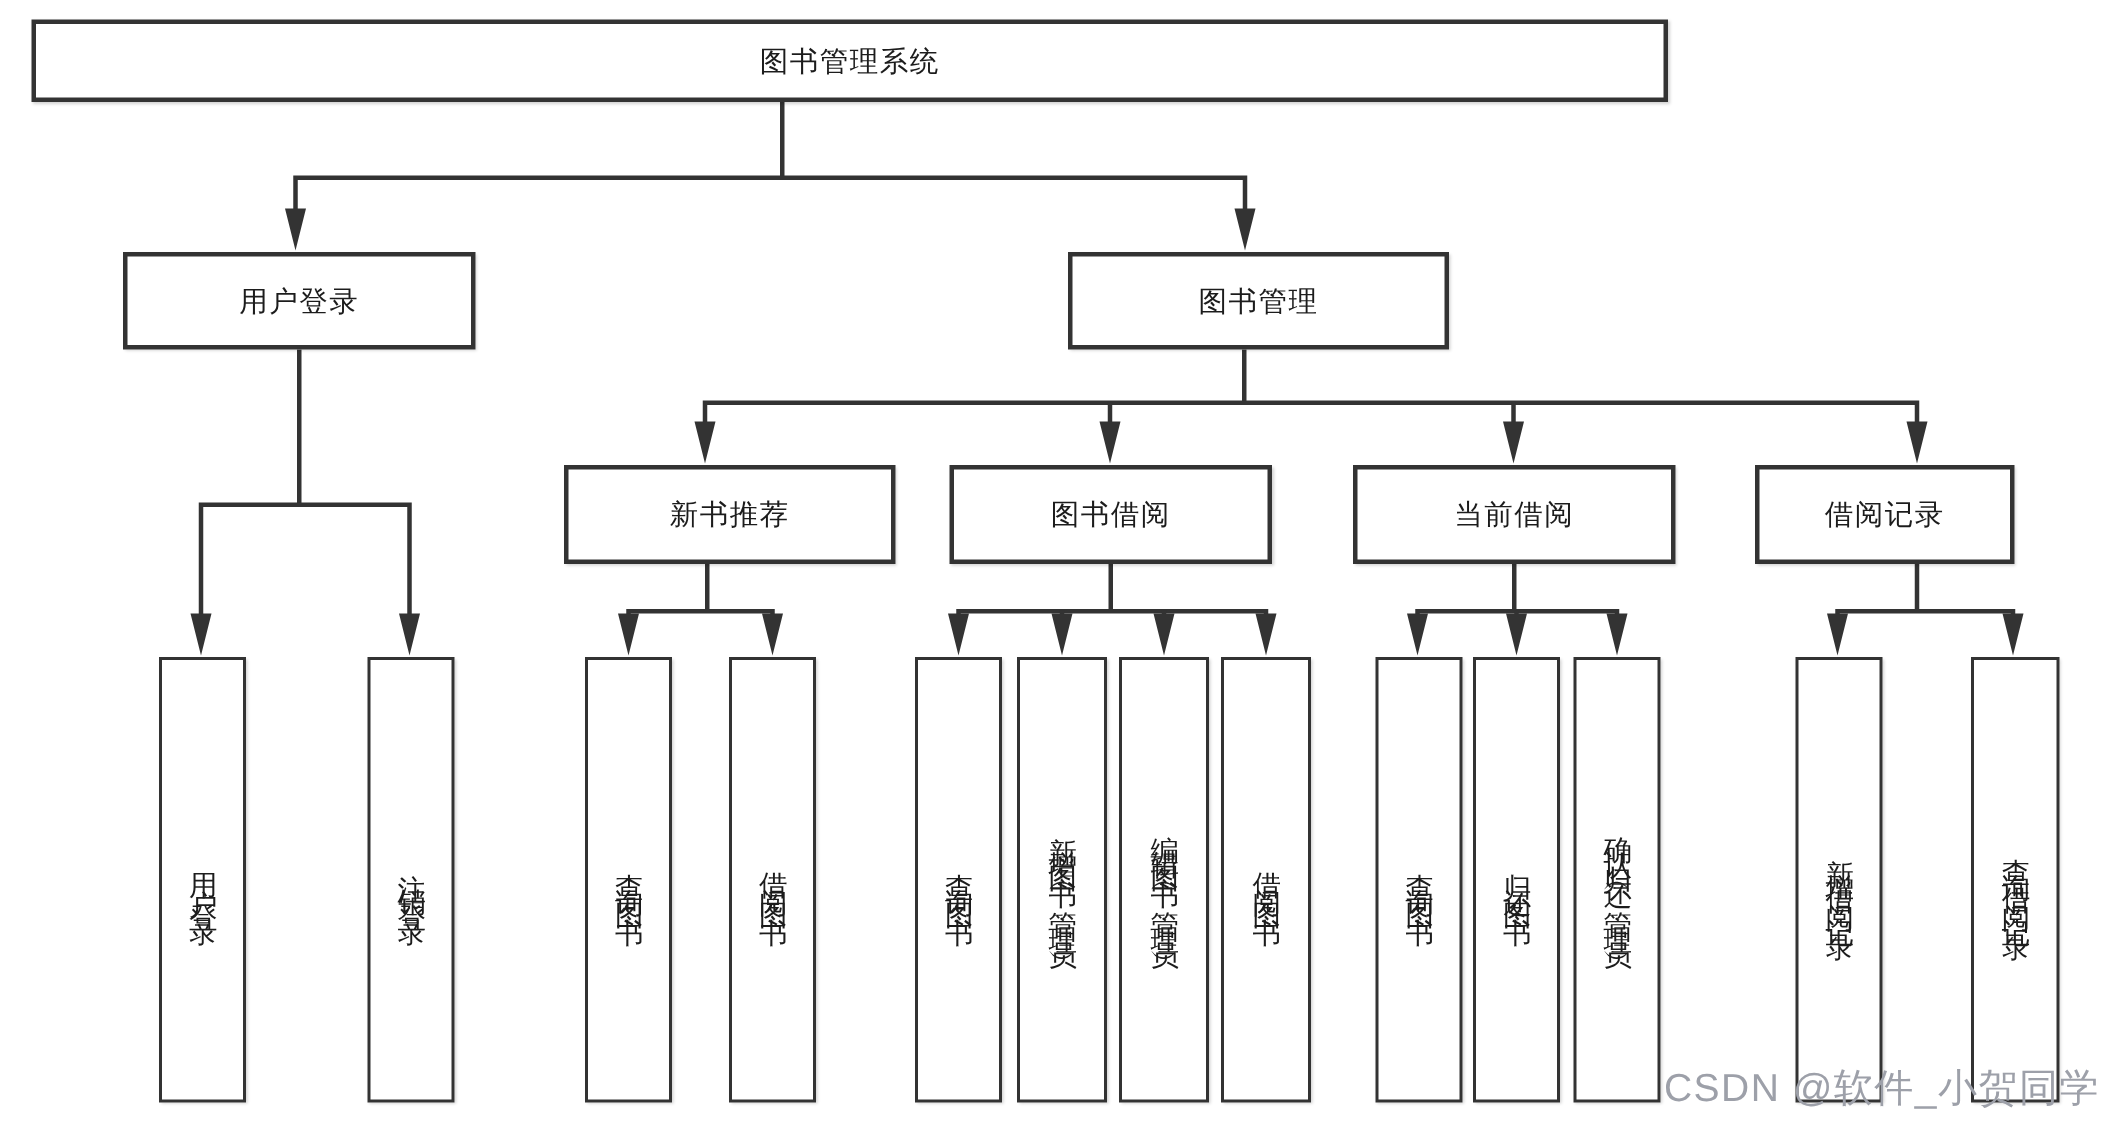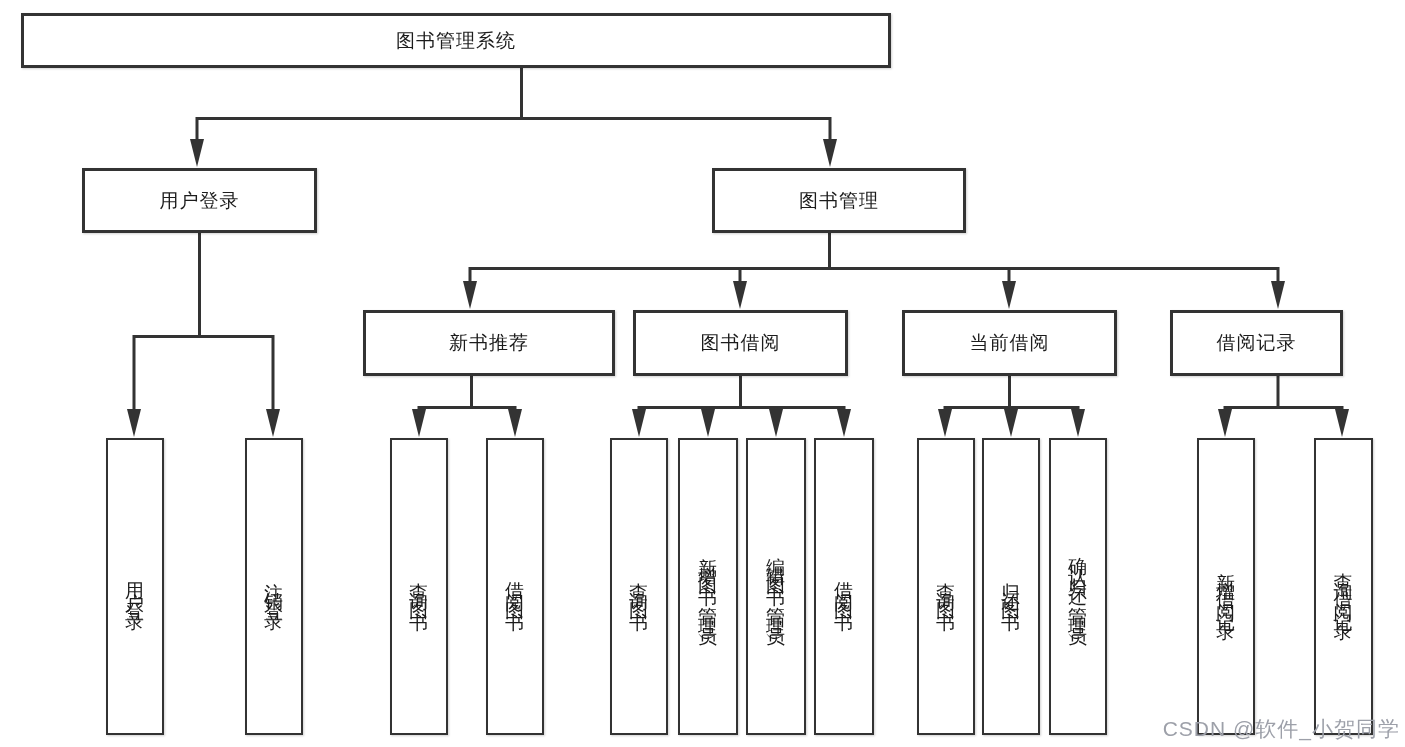--- a/index.html
+++ b/index.html
@@ -15,21 +15,21 @@
     box-shadow:1px 1px 2px rgba(0,0,0,0.18);
   }
   .h-label{font-size:19px;letter-spacing:1px;white-space:nowrap;}
   .leaf{border-width:2.5px;}
   .v-label{
     writing-mode:vertical-rl;text-orientation:mixed;
     font-size:19px;letter-spacing:10px;line-height:1;white-space:nowrap;
   }
   .watermark{
     position:absolute;right:5px;bottom:4px;z-index:5;
-    font-size:21px;color:#9da0a9;letter-spacing:1px;white-space:nowrap;
+    font-size:26px;color:#9da0a9;letter-spacing:1px;white-space:nowrap;
   }
 </style>
 </head>
 <body>
 
 <div class="canvas" style="background: rgb(255, 255, 255);">
 
   <svg class="wires" viewBox="0 0 1405 747" xmlns="http://www.w3.org/2000/svg">
     <g stroke="#333" stroke-width="3" fill="none">
 
@@ -80,32 +80,32 @@
 
       <polygon points="938,409 952,409 945,437"></polygon>
       <polygon points="1004,409 1018,409 1011,437"></polygon>
       <polygon points="1071,409 1085,409 1078,437"></polygon>
 
       <polygon points="1218,409 1232,409 1225,437"></polygon>
       <polygon points="1335,409 1349,409 1342,437"></polygon>
     </g>
   </svg>
 
-  <div class="box" style="left: 21px; top: 13px; width: 870px; height: 55px; border-color: rgb(51, 51, 51); color: rgb(28, 28, 28);">
+  <div class="box" style="left: 21px; top: 13px; width: 1091px; height: 55px; border-color: rgb(51, 51, 51); color: rgb(28, 28, 28);">
     <span class="h-label">图书管理系统</span>
   </div>
 
   <div class="box" style="left: 82px; top: 168px; width: 235px; height: 65px; border-color: rgb(51, 51, 51); color: rgb(28, 28, 28);">
     <span class="h-label">用户登录</span>
   </div>
   <div class="box" style="left: 712px; top: 168px; width: 254px; height: 65px; border-color: rgb(51, 51, 51); color: rgb(28, 28, 28);">
     <span class="h-label">图书管理</span>
   </div>
 
-  <div class="box" style="left: 363px; top: 310px; width: 252px; height: 66px; border-color: rgb(51, 51, 51); color: rgb(28, 28, 28);">
+  <div class="box" style="left: 376px; top: 310px; width: 221px; height: 66px; border-color: rgb(51, 51, 51); color: rgb(28, 28, 28);">
     <span class="h-label">新书推荐</span>
   </div>
   <div class="box" style="left: 633px; top: 310px; width: 215px; height: 66px; border-color: rgb(51, 51, 51); color: rgb(28, 28, 28);">
     <span class="h-label">图书借阅</span>
   </div>
   <div class="box" style="left: 902px; top: 310px; width: 215px; height: 66px; border-color: rgb(51, 51, 51); color: rgb(28, 28, 28);">
     <span class="h-label">当前借阅</span>
   </div>
   <div class="box" style="left: 1170px; top: 310px; width: 173px; height: 66px; border-color: rgb(51, 51, 51); color: rgb(28, 28, 28);">
     <span class="h-label">借阅记录</span>

